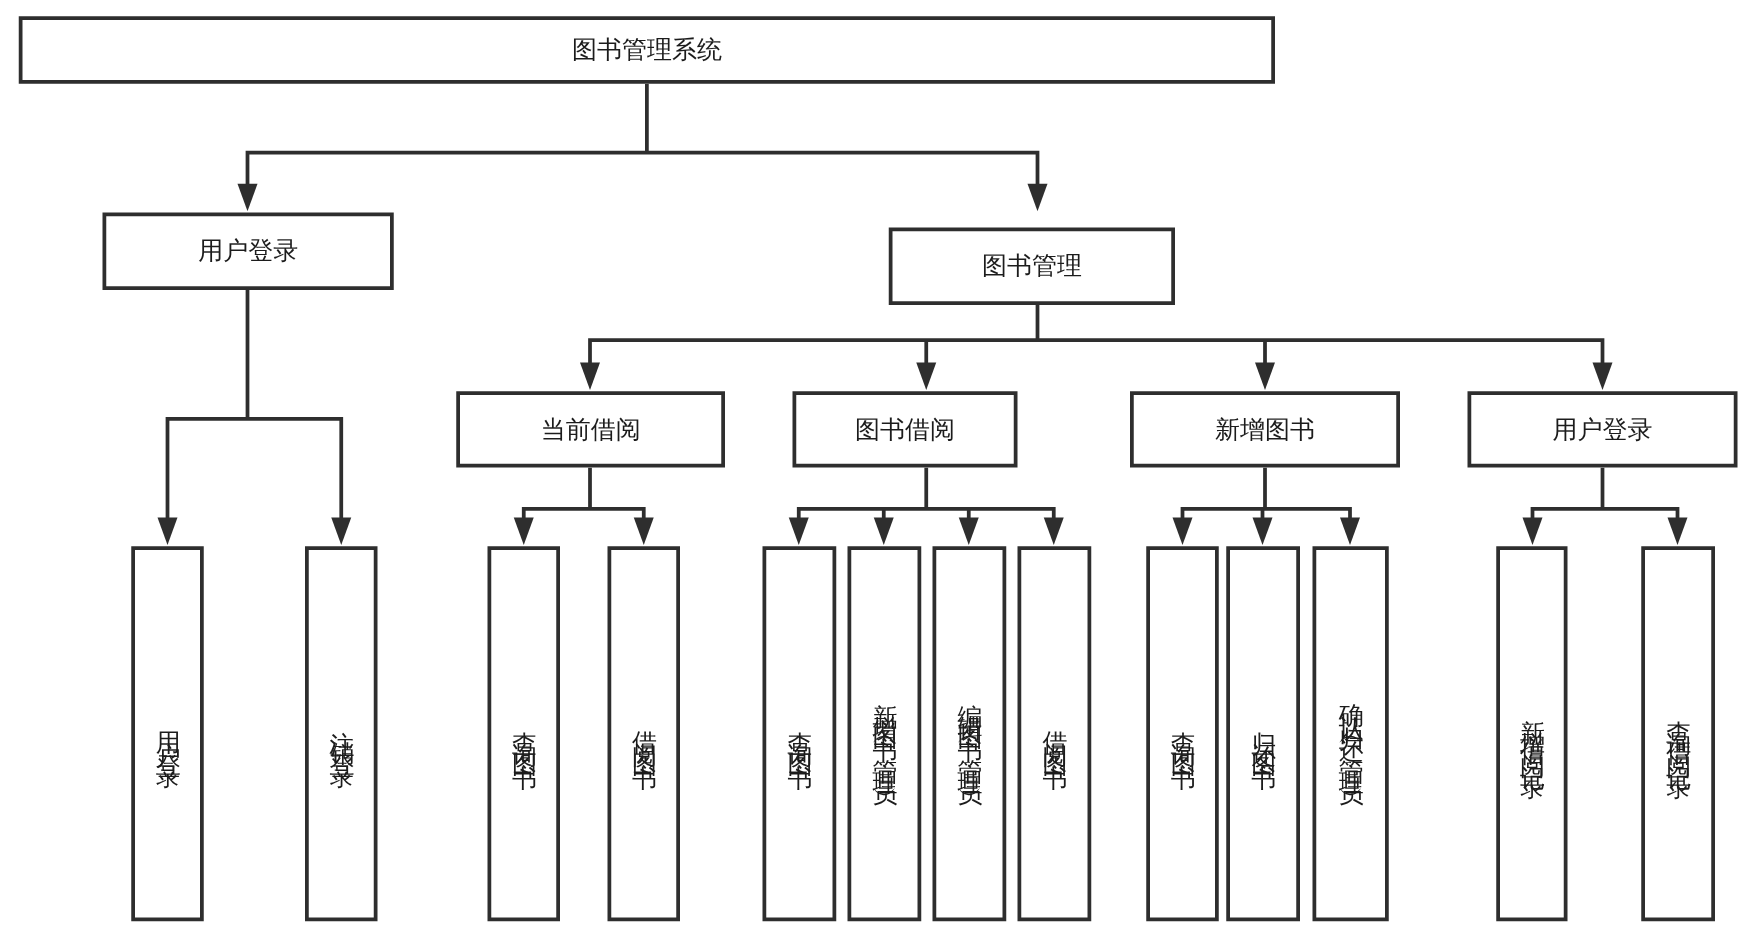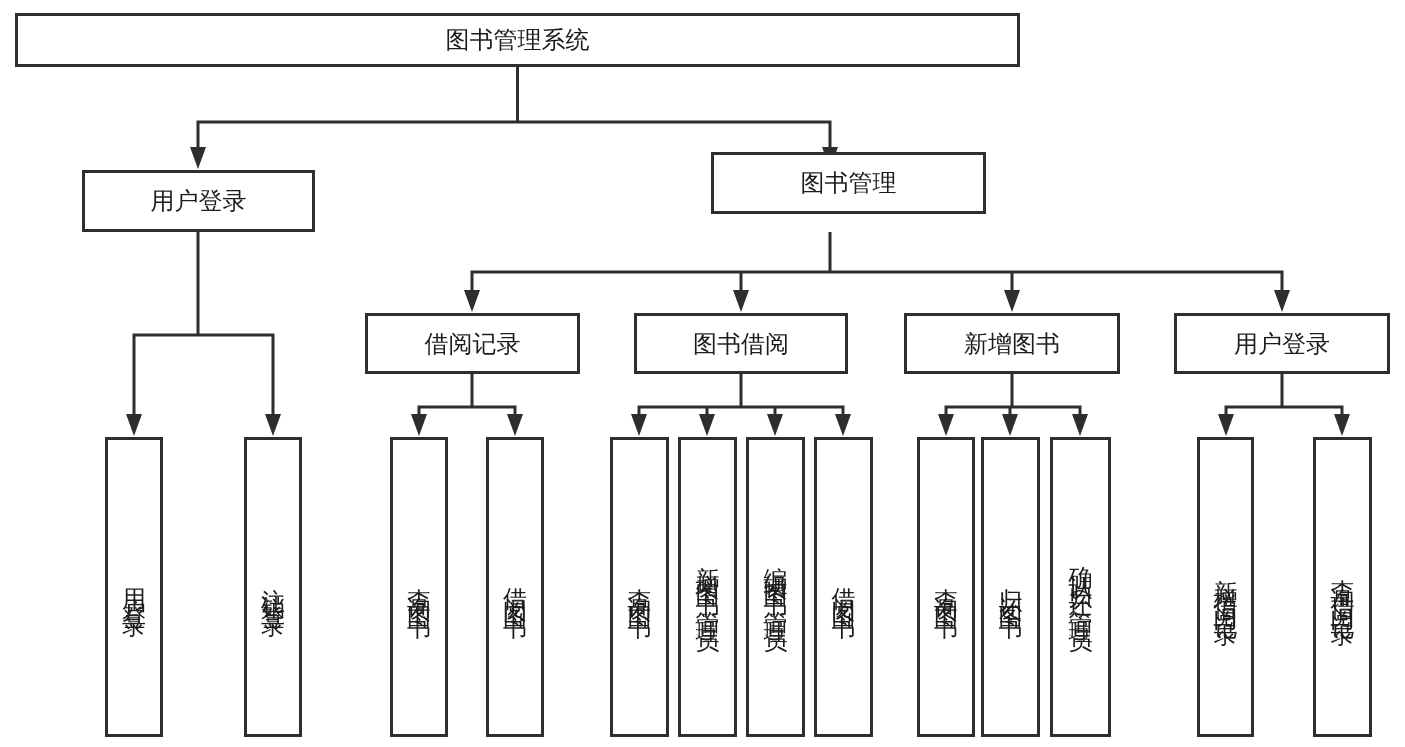--- a/index.html
+++ b/index.html
@@ -24,21 +24,21 @@
   .box {
     position: absolute;
     z-index: 1;
     background: #ffffff;
     border: 3px solid #2e2e2e;
     box-sizing: border-box;
     display: flex;
     align-items: center;
     justify-content: center;
     color: #1c1c1c;
-    font-size: 24px;
+    font-size: 20px;
     line-height: 1;
     text-align: center;
   }
   .vbox {
     writing-mode: vertical-rl;
     text-orientation: mixed;
     letter-spacing: 9px;
   }
   .watermark {
     position: absolute;
@@ -88,28 +88,28 @@
     </g>
   </svg>
 
   <div class="box" style="left:15px; top:13px; width:1005px; height:54px">
     <span>图书管理系统</span>
   </div>
 
   <div class="box" style="left:82px; top:170px; width:233px; height:62px">
     <span>用户登录</span>
   </div>
-  <div class="box" style="left:711px; top:152px; width:275px; height:62px">
+  <div class="box" style="left:711px; top:182px; width:229px; height:62px">
     <span>图书管理</span>
   </div>
 
   <div class="box" style="left:365px; top:313px; width:215px; height:61px">
-    <span>借阅记录</span>
+    <span>当前借阅</span>
   </div>
-  <div class="box" style="left:634px; top:313px; width:214px; height:61px">
+  <div class="box" style="left:634px; top:313px; width:180px; height:61px">
     <span>图书借阅</span>
   </div>
   <div class="box" style="left:904px; top:313px; width:216px; height:61px">
     <span>新增图书</span>
   </div>
   <div class="box" style="left:1174px; top:313px; width:216px; height:61px">
     <span>用户登录</span>
   </div>
 
   <div class="box vbox" style="left:105px; top:437px; width:58px; height:300px">

